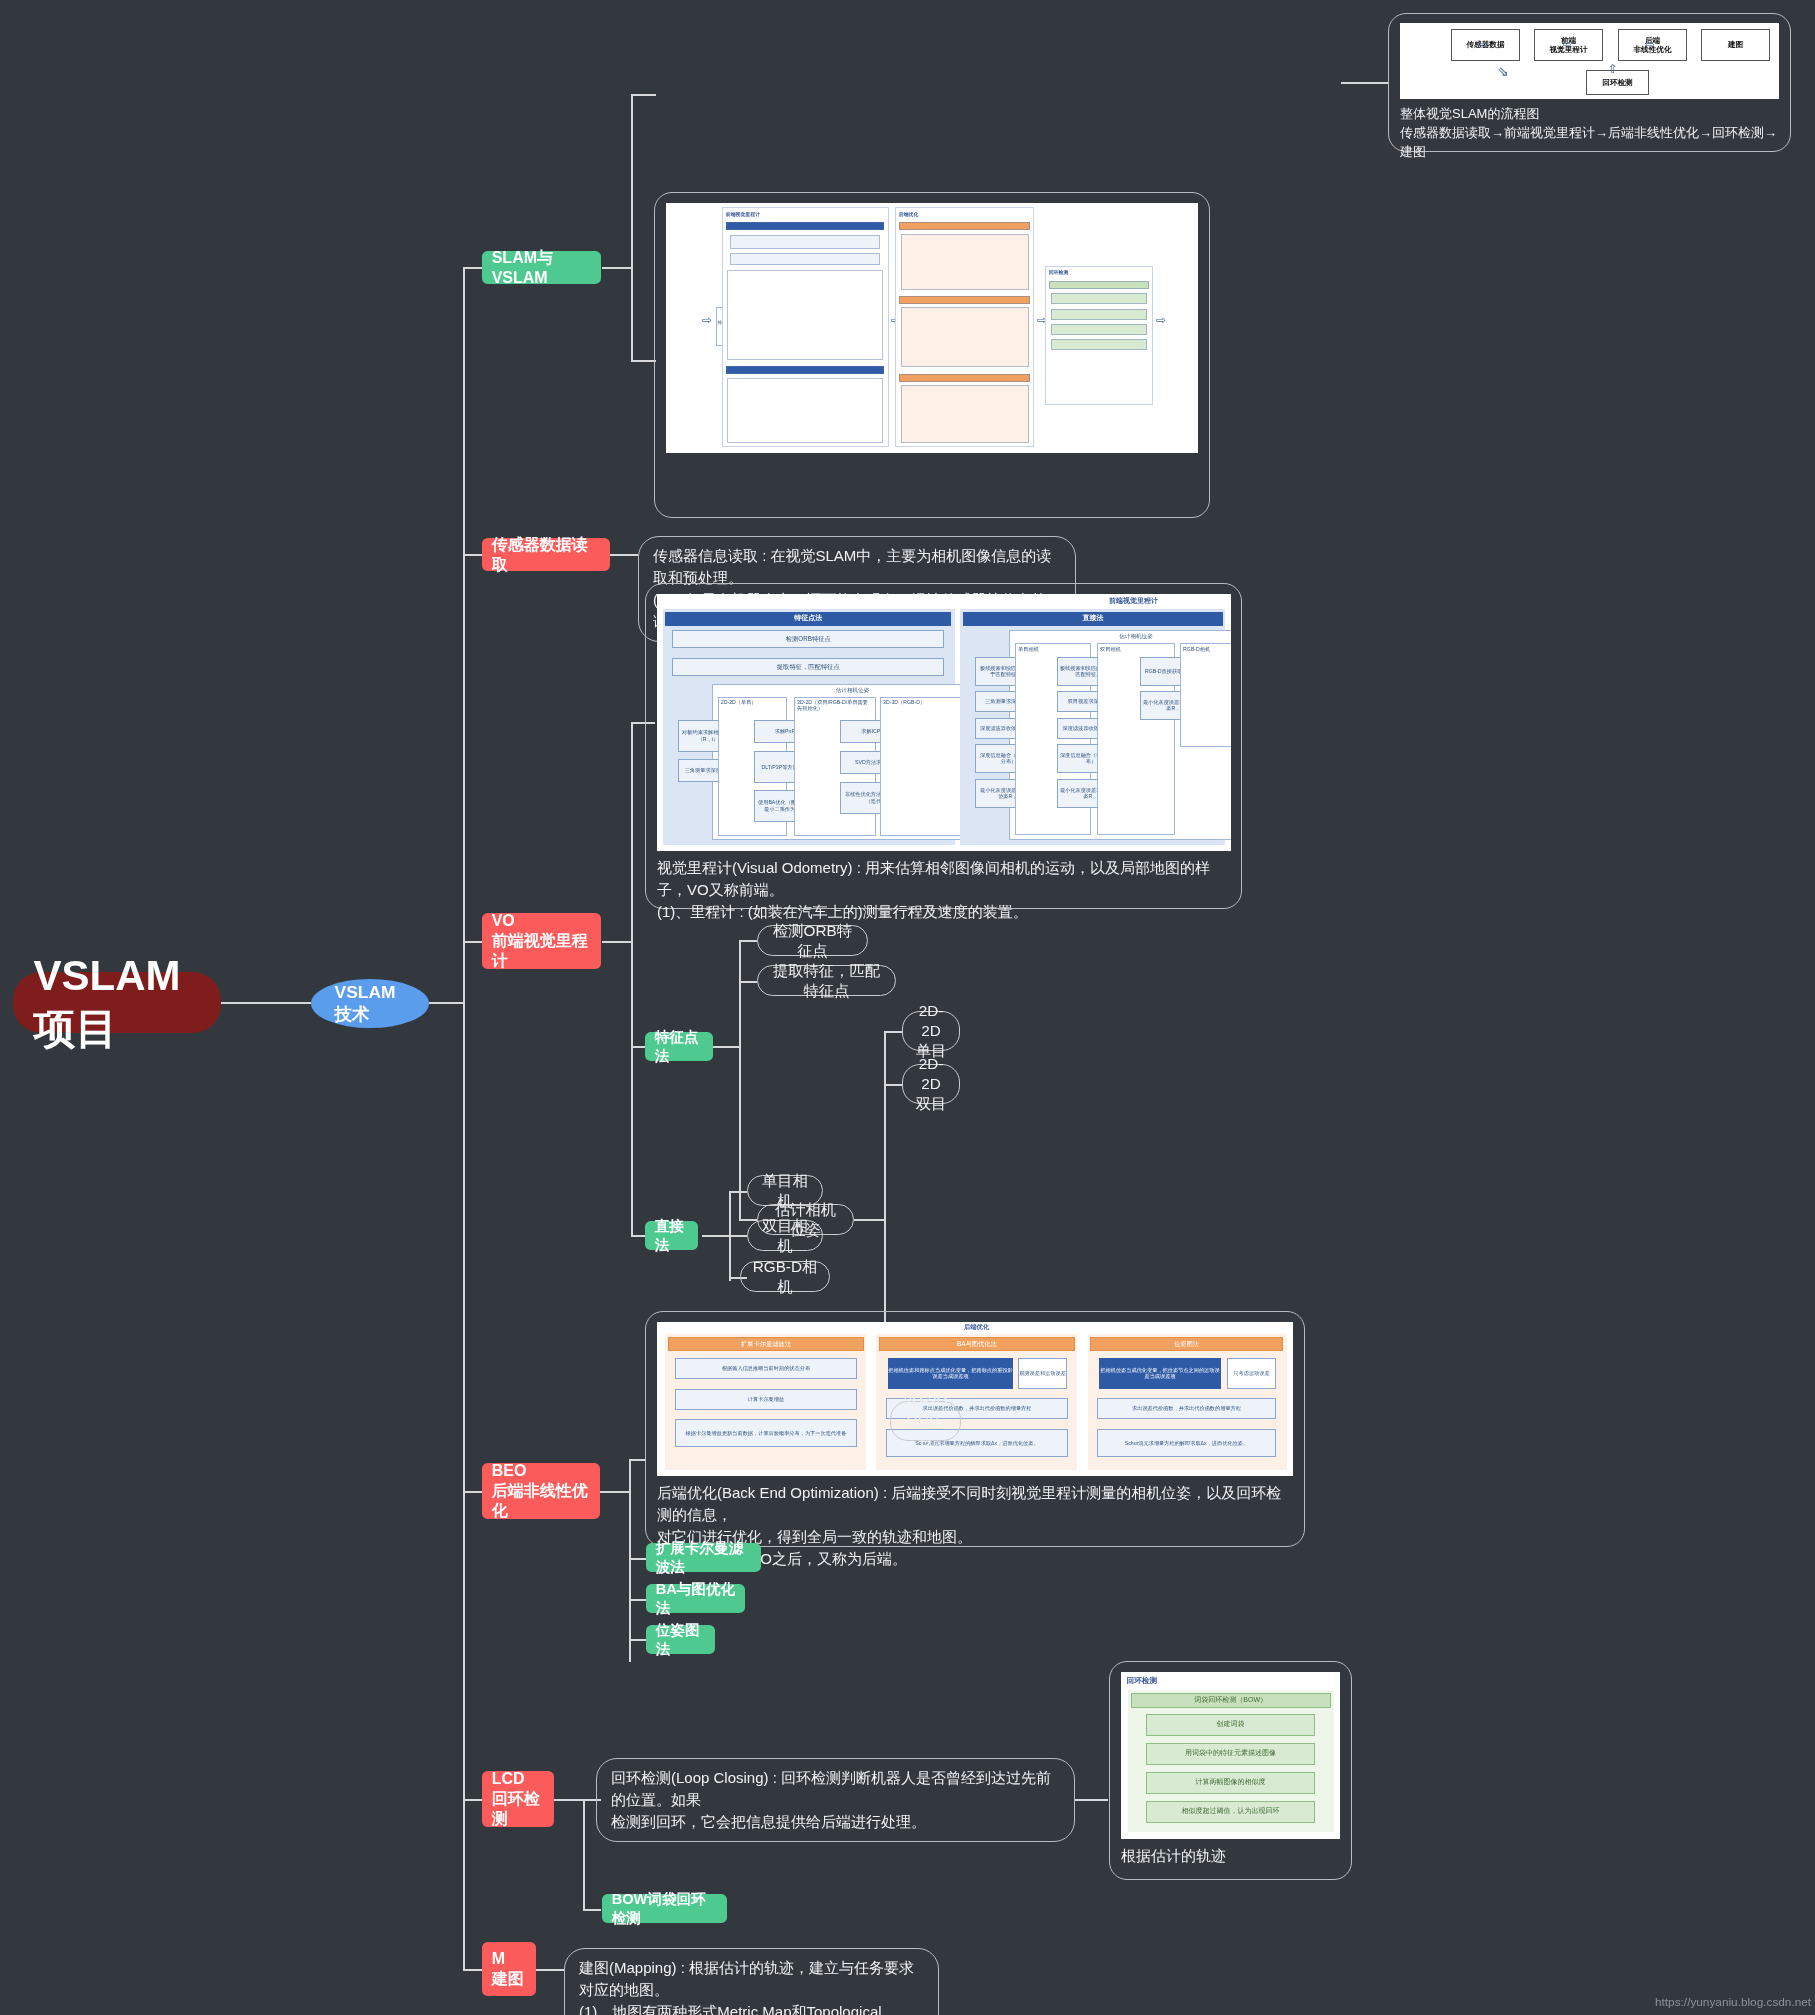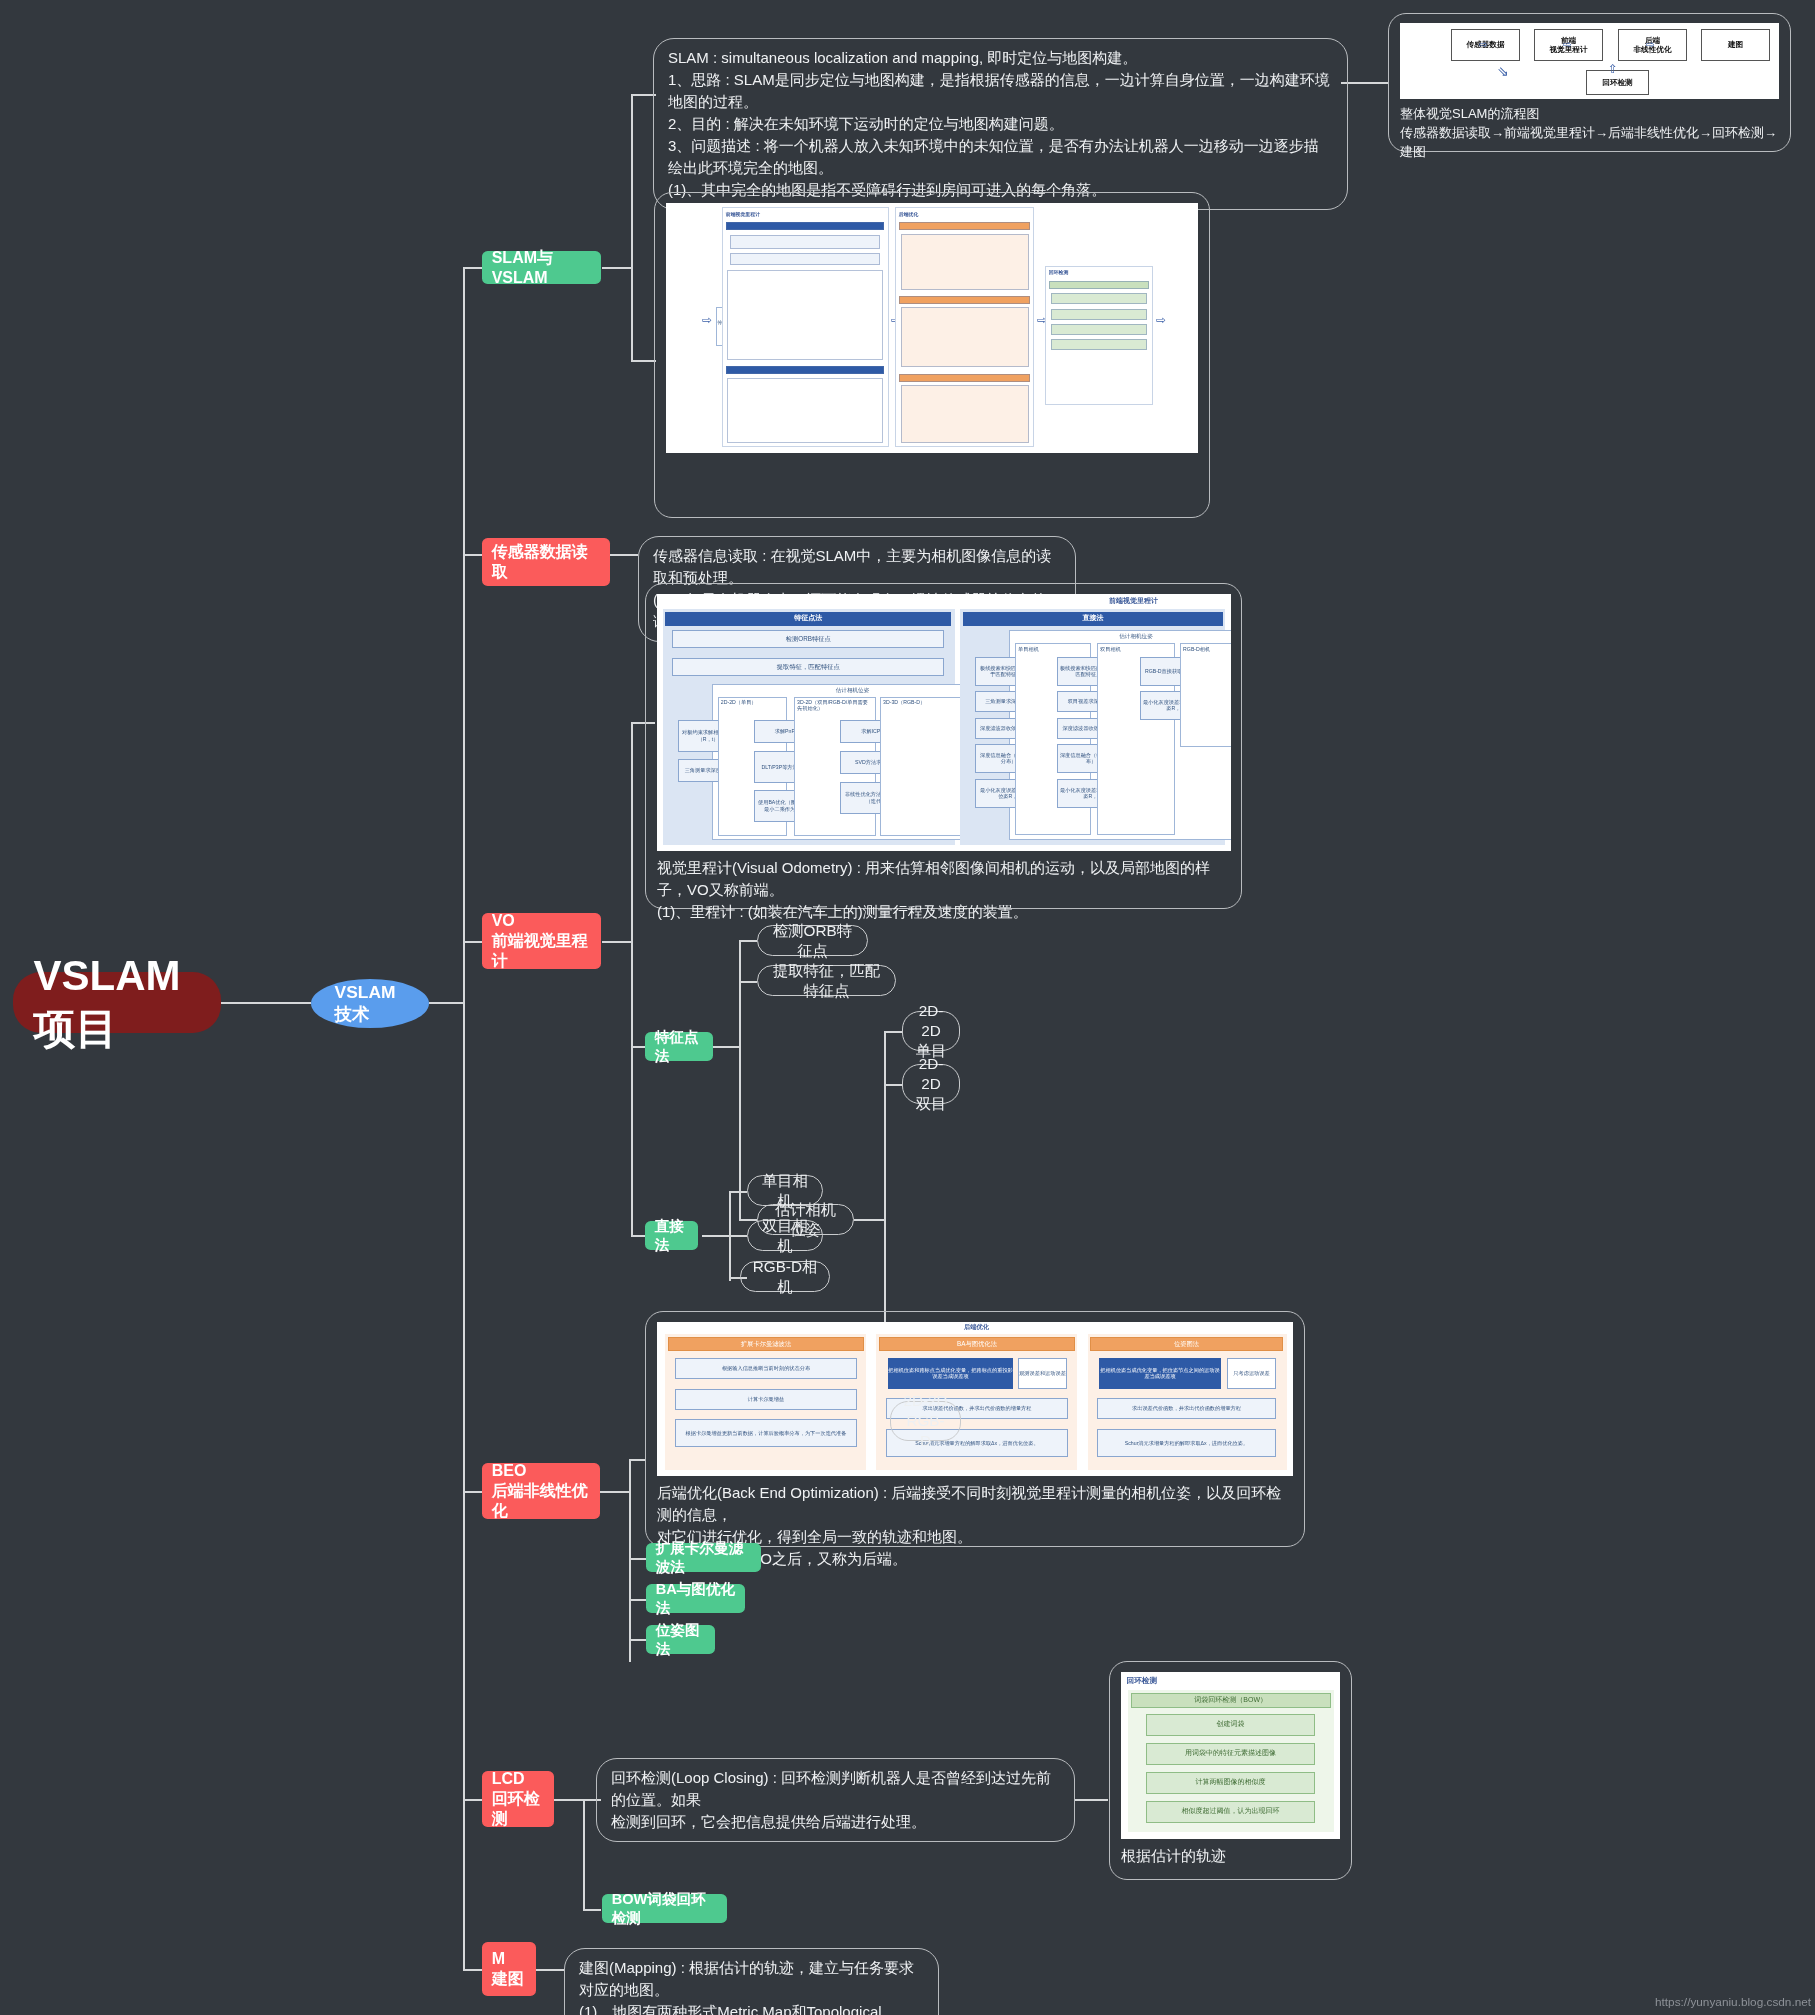--- a/index.html
+++ b/index.html
@@ -182,39 +182,34 @@
   <div class="ln lnh" style="left:1075px; top:1799px; width:33px;"></div>
 
   <div class="ln lnh" style="left:536px; top:1969px; width:28px;"></div>
 
   <div class="pill center" style="left:12.5px; top:972px; width:208px; height:61px;">VSLAM项目</div>
 
   <div class="pill ellipse" style="left:311px; top:979px; width:118px; height:49px;">VSLAM技术</div>
 
   <div class="pill green md" style="left:482px; top:251px; width:119px; height:33px;">SLAM与VSLAM</div>
 
-  <div class="pill red md" style="left:482px; top:538px; width:128px; height:48px;">传感器数据读取</div>
+  <div class="pill red md" style="left:482px; top:538px; width:128px; height:33px;">传感器数据读取</div>
 
   <div class="pill red md" style="left:482px; top:913px; width:119px; height:56px;">VO
 前端视觉里程计</div>
 
   <div class="pill red md" style="left:482px; top:1463px; width:118px; height:56px;">BEO
 后端非线性优化</div>
 
   <div class="pill red md" style="left:482px; top:1771px; width:72px; height:56px;">LCD
 回环检测</div>
 
   <div class="pill red md" style="left:482px; top:1942px; width:54px; height:54px;">M
 建图</div>
 
-  <div class="note" style="left:653px; top:38px; width:695px;">SLAM : simultaneous localization and mapping, 即时定位与地图构建。
-1、思路 : SLAM是同步定位与地图构建，是指根据传感器的信息，一边计算自身位置，一边构建环境地图的过程。
-2、目的 : 解决在未知环境下运动时的定位与地图构建问题。
-3、问题描述 : 将一个机器人放入未知环境中的未知位置，是否有办法让机器人一边移动一边逐步描绘出此环境完全的地图。
-(1)、其中完全的地图是指不受障碍行进到房间可进入的每个角落。</div>
 
   <div class="note" style="left:638px; top:536px; width:438px;">传感器信息读取 : 在视觉SLAM中，主要为相机图像信息的读取和预处理。
 (1)、如果在机器人中，还可能有码盘、惯性传感器等信息的读取和同步。</div>
 
   <div class="note" style="left:596px; top:1758px; width:479px;">回环检测(Loop Closing) : 回环检测判断机器人是否曾经到达过先前的位置。如果
 检测到回环，它会把信息提供给后端进行处理。</div>
 
   <div class="note" style="left:564px; top:1948px; width:375px;">建图(Mapping) : 根据估计的轨迹，建立与任务要求对应的地图。
 (1)、地图有两种形式Metric Map和Topological Map。</div>
 

